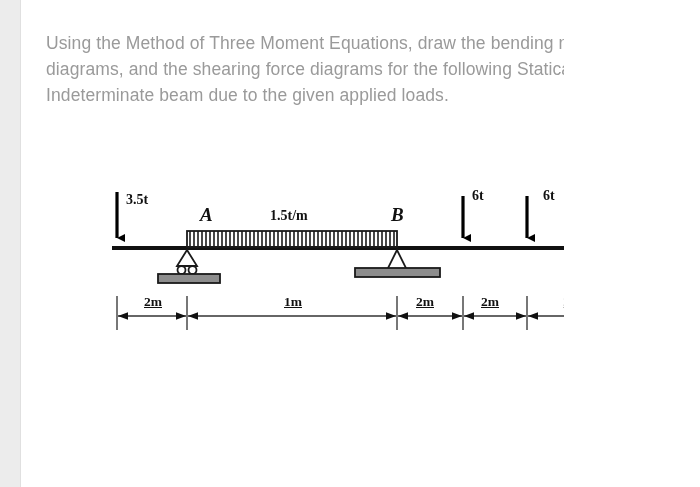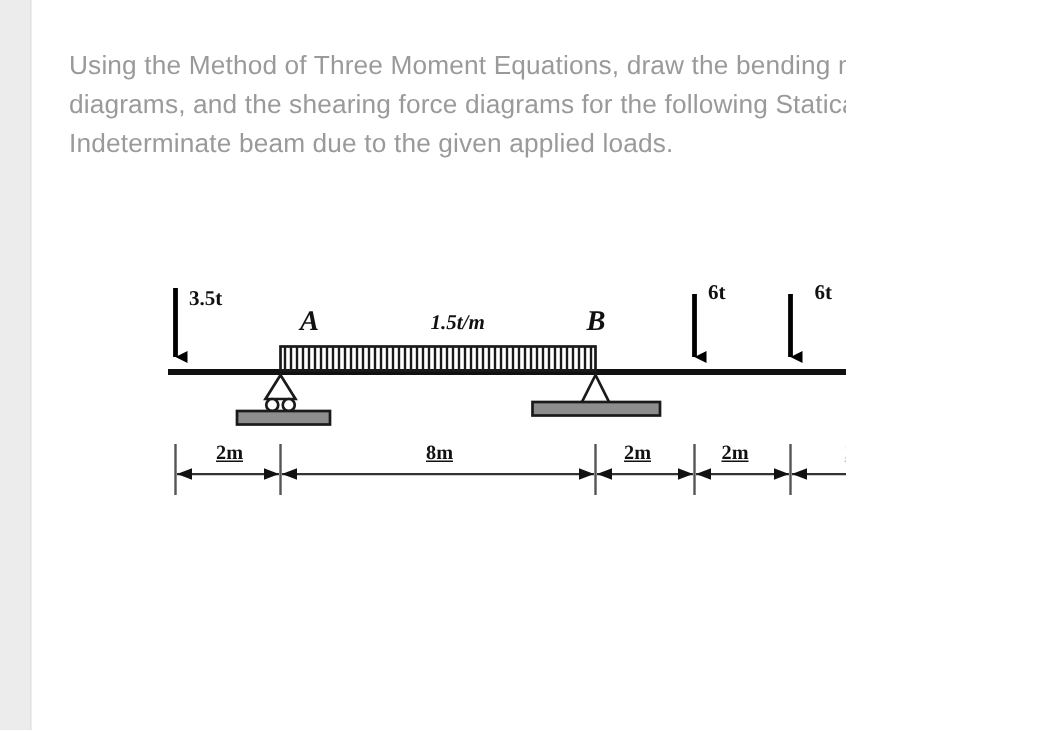--- a/index.html
+++ b/index.html
@@ -211,33 +211,33 @@
         <line x1="398" y1="316" x2="462" y2="316" stroke="#333" stroke-width="1.5" marker-start="url(#dimLeft)" marker-end="url(#dimRight)"></line>
         <line x1="464" y1="316" x2="526" y2="316" stroke="#333" stroke-width="1.5" marker-start="url(#dimLeft)" marker-end="url(#dimRight)"></line>
         <line x1="528" y1="316" x2="624" y2="316" stroke="#333" stroke-width="1.5" marker-start="url(#dimLeft)" marker-end="url(#dimRight)"></line>
       </g>
     </svg>
 
     <span class="fig-label label-load" style="left:126px; top:192px;">3.5t</span>
 
     <span class="fig-label label-support" style="left:200px; top:204px;">A</span>
 
-    <span class="fig-label label-load" style="left:287px; top:208px;font-style:italic;">1.5t/m</span>
+    <span class="fig-label label-load" style="left:270px; top:208px;">1.5t/m</span>
 
     <span class="fig-label label-support" style="left:391px; top:204px;">B</span>
 
     <span class="fig-label label-load" style="left:472px; top:188px;">6t</span>
 
     <span class="fig-label label-load" style="left:543px; top:188px;">6t</span>
 
     <span class="fig-label label-support" style="left:602px; top:204px;">C</span>
 
     <span class="fig-label label-dim" style="left:144px; top:294px;">2m</span>
 
-    <span class="fig-label label-dim" style="left:284px; top:294px;">8m</span>
+    <span class="fig-label label-dim" style="left:284px; top:294px;">1m</span>
 
     <span class="fig-label label-dim" style="left:416px; top:294px;">2m</span>
 
     <span class="fig-label label-dim" style="left:481px; top:294px;">2m</span>
 
     <span class="fig-label label-dim" style="left:563px; top:294px; color:#bdbdbd;">2m</span>
 
     <svg class="cursor-glass" viewBox="0 0 56 50">
       <path d="M16,36 L16,48 L22,43 L26,49 L30,46 L26,41 L33,39 Z" fill="#b9b9b9" stroke="#c9c9c9" stroke-width="1"></path>
       <circle cx="20" cy="17" r="13" fill="none" stroke="#111111" stroke-width="4"></circle>

